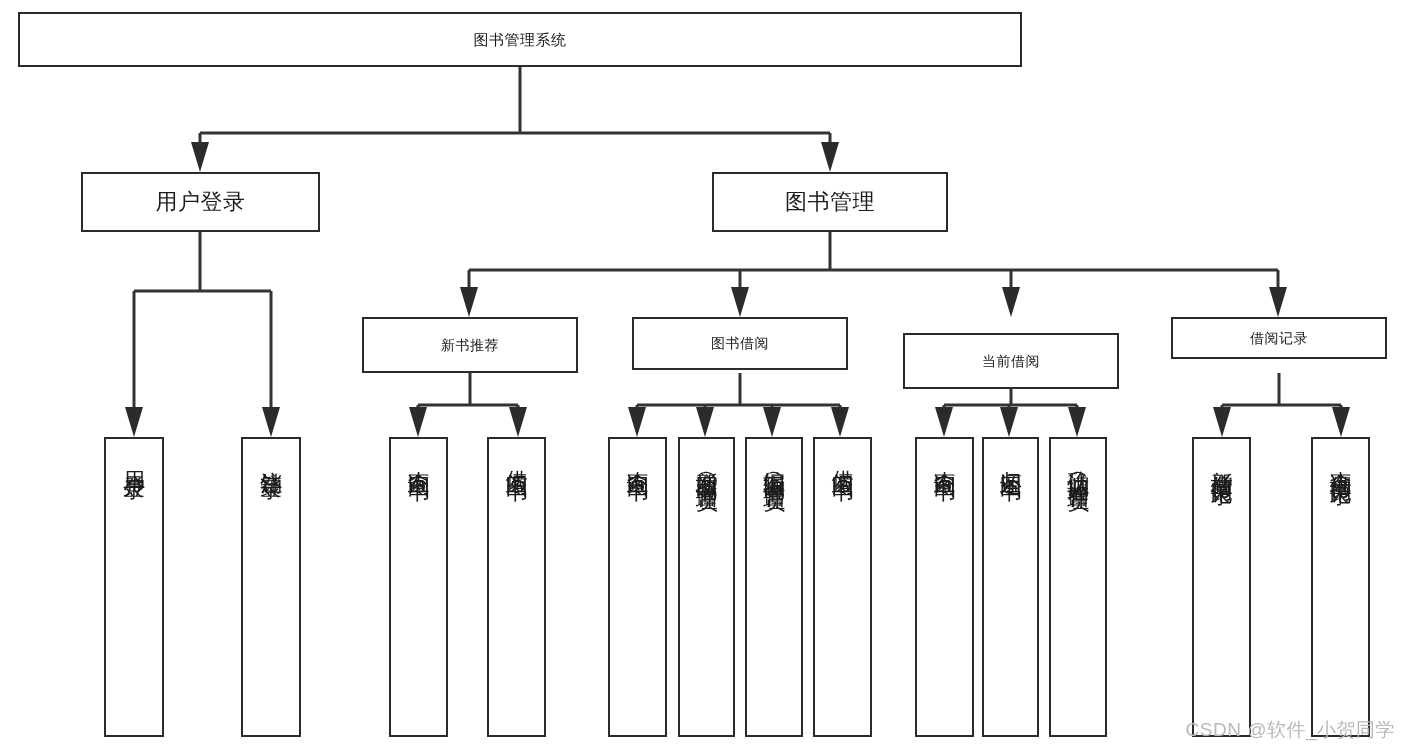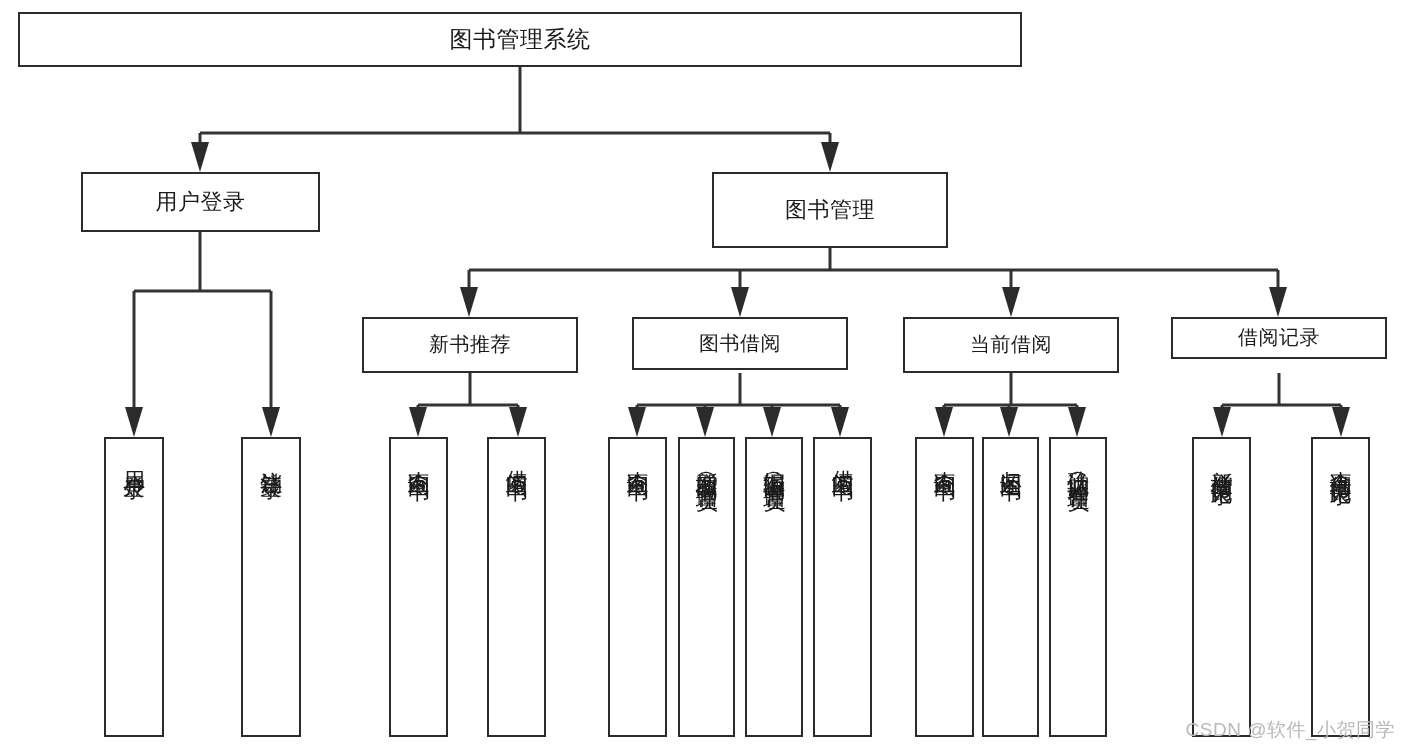--- a/index.html
+++ b/index.html
@@ -40,27 +40,27 @@
     overflow: hidden;
   }
   .node-label {
     color: #1b1b1b;
     text-align: center;
     line-height: 1.18;
     white-space: nowrap;
     letter-spacing: 0.5px;
   }
   .node-root .node-label {
-    font-size: 23px;
+    font-size: 15px;
   }
   .node-l1 .node-label {
     font-size: 22px;
   }
   .node-l2 .node-label {
-    font-size: 20px;
+    font-size: 14px;
   }
   .node-leaf {
     align-items: flex-start;
     padding-top: 14px;
   }
   .node-leaf .node-label {
     writing-mode: vertical-rl;
     text-orientation: upright;
     font-size: 22px;
     line-height: 1.12;
@@ -143,30 +143,30 @@
       </g>
   </svg>
 
   <div id="nodes-layer">
       <div class="node-box node-root" style="left: 18px; top: 12px; width: 1004px; height: 55px;">
         <span class="node-label">图书管理系统</span>
       </div>
       <div class="node-box node-l1" style="left: 81px; top: 172px; width: 239px; height: 60px;">
         <span class="node-label">用户登录</span>
       </div>
-      <div class="node-box node-l1" style="left: 712px; top: 172px; width: 236px; height: 76px;">
+      <div class="node-box node-l1" style="left: 712px; top: 172px; width: 236px; height: 60px;">
         <span class="node-label">图书管理</span>
       </div>
       <div class="node-box node-l2" style="left: 362px; top: 317px; width: 216px; height: 56px;">
         <span class="node-label">新书推荐</span>
       </div>
       <div class="node-box node-l2" style="left: 632px; top: 317px; width: 216px; height: 53px;">
         <span class="node-label">图书借阅</span>
       </div>
-      <div class="node-box node-l2" style="left: 903px; top: 317px; width: 216px; height: 56px;">
+      <div class="node-box node-l2" style="left: 903px; top: 333px; width: 216px; height: 56px;">
         <span class="node-label">当前借阅</span>
       </div>
       <div class="node-box node-l2" style="left: 1171px; top: 317px; width: 216px; height: 42px;">
         <span class="node-label">借阅记录</span>
       </div>
       <div class="node-box node-leaf" style="left: 104px; top: 437px; width: 60px; height: 300px;">
         <span class="node-label">用户登录</span>
       </div>
       <div class="node-box node-leaf" style="left: 241px; top: 437px; width: 60px; height: 300px;">
         <span class="node-label">注销登录</span>

